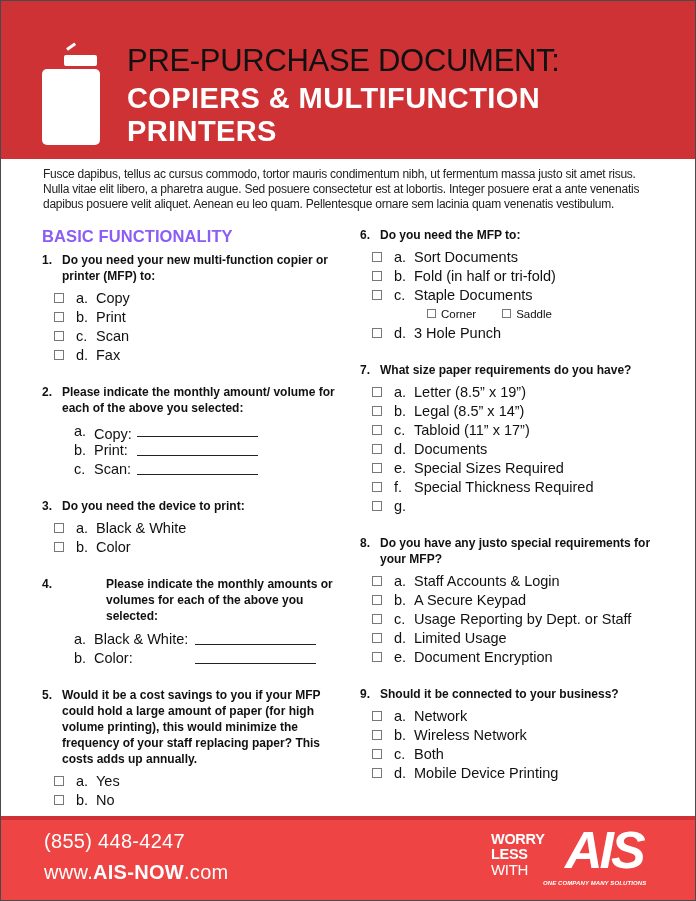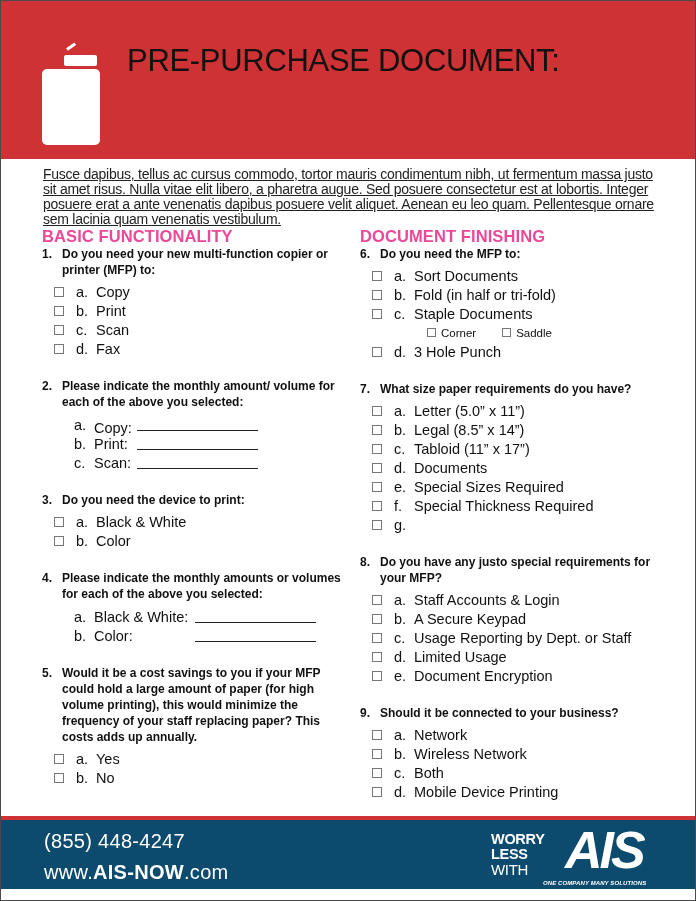--- a/index.html
+++ b/index.html
@@ -10,47 +10,47 @@
   
   .header { position: absolute; left: 0; top: 0; width: 694px; height: 158px; background: #cf3234; }
   .copier-icon { position: absolute; left: 41px; top: 45px; width: 58px; height: 99px; }
   .copier-icon .lid { position: absolute; left: 22px; top: 9px; width: 33px; height: 11px; background: #fff; border-radius: 2px; }
   .copier-icon .tab { position: absolute; left: 25px; top: 2px; width: 10px; height: 3px; background: #fff; transform: rotate(-35deg); transform-origin: left center; }
   .copier-icon .body { position: absolute; left: 0; top: 23px; width: 58px; height: 76px; background: #fff; border-radius: 5px; }
   .title-1 { position: absolute; left: 126px; top: 42px; font-size: 31px; font-weight: 400; color: #111; letter-spacing: -0.3px; white-space: nowrap; }
   .title-2 { position: absolute; left: 126px; top: 81px; font-size: 29px; font-weight: 700; color: #fff; line-height: 33px; letter-spacing: 0.4px; }
 
   
-  .intro { position: absolute; left: 42px; top: 166px; width: 620px; font-size: 14px; line-height: 15px; color: #222; letter-spacing: -0.25px; text-decoration: underline; }
+  .intro { position: absolute; left: 42px; top: 166px; width: 620px; font-size: 12px; line-height: 15px; color: #222; letter-spacing: -0.25px; }
 
   
   .col { position: absolute; top: 226px; }
   .col-left { left: 41px; width: 300px; }
   .col-right { left: 359px; width: 310px; }
-  .section-title { font-size: 16.5px; font-weight: 700; color: #ec4899; letter-spacing: 0.1px; }
+  .section-title { font-size: 16.5px; font-weight: 700; color: #8b5cf6; margin-bottom: 6px; letter-spacing: 0.1px; }
   .q { margin-bottom: 0; }
   .q-head { display: flex; font-size: 12px; font-weight: 700; line-height: 16px; color: #111; }
   .q-num { width: 20px; flex: none; }
   .q-text { flex: 1; }
   .opts { margin-top: 4px; }
   .opt { display: flex; align-items: center; height: 19px; font-size: 14.5px; color: #111; }
   .cb { width: 10px; height: 10px; border: 1px solid #777; margin-left: 12px; margin-right: 12px; flex: none; cursor: pointer; background: #fff; }
   .opt-letter { width: 20px; flex: none; }
   .opt-label { white-space: nowrap; }
   .fill { display: flex; align-items: center; height: 19px; font-size: 14.5px; padding-left: 32px; }
   .fill .opt-letter { width: 20px; }
   .fill .fill-label { white-space: nowrap; }
   .blank { border-bottom: 1px solid #222; height: 13px; cursor: text; }
   .sub-opts { display: flex; align-items: center; height: 19px; padding-left: 67px; font-size: 11.5px; }
   .sub-opt { display: flex; align-items: center; margin-right: 26px; }
   .sub-opt .cb { margin-left: 0; margin-right: 5px; width: 9px; height: 9px; }
 
   
   .footer-stripe { position: absolute; left: 0; top: 815px; width: 694px; height: 4px; background: #cf3234; }
-  .footer { position: absolute; left: 0; top: 819px; width: 694px; height: 69px; background: #0c4a6e; }
+  .footer { position: absolute; left: 0; top: 819px; width: 694px; height: 81px; background: #ef4444; }
   .phone { position: absolute; left: 43px; top: 10px; font-size: 20px; color: #fff; letter-spacing: 0.3px; }
   .website { position: absolute; left: 43px; top: 41px; font-size: 20px; color: #fff; letter-spacing: 0.3px; text-decoration: none; }
   .website .bold { font-weight: 700; }
   .logo { position: absolute; left: 490px; top: 8px; width: 180px; height: 62px; }
   .logo-tag { position: absolute; left: 0; top: 4px; width: 72px; text-align: left; font-weight: 900; font-size: 14.5px; line-height: 15px; color: #fff; letter-spacing: -0.3px; }
   .logo-tag .thin { font-weight: 300; font-size: 15px; }
   .logo-ais { position: absolute; left: 74px; top: -6px; font-size: 52px; font-weight: 900; font-style: italic; color: #fff; letter-spacing: -3px; line-height: 56px; }
   .logo-sub { position: absolute; left: 52px; top: 52px; font-size: 6px; font-weight: 700; font-style: italic; color: #fff; letter-spacing: 0.1px; white-space: nowrap; }
 </style>
 </head>
@@ -58,20 +58,24 @@
 
 <div class="page">
 
   <div class="header">
     <div class="copier-icon">
       <div class="tab"></div>
       <div class="lid"></div>
       <div class="body"></div>
     </div>
     <div class="title-1">PRE-PURCHASE DOCUMENT:</div>
+    <div class="title-2">
+      <div>COPIERS &amp; MULTIFUNCTION</div>
+      <div>PRINTERS</div>
+    </div>
   </div>
 
   <p class="intro">Fusce dapibus, tellus ac cursus commodo, tortor mauris condimentum nibh, ut fermentum massa justo sit amet risus. Nulla vitae elit libero, a pharetra augue. Sed posuere consectetur est at lobortis. Integer posuere erat a ante venenatis dapibus posuere velit aliquet. Aenean eu leo quam. Pellentesque ornare sem lacinia quam venenatis vestibulum.</p>
 
   <div class="col col-left">
     <div class="section-title">BASIC FUNCTIONALITY</div>
 
     <div class="q">
       <div class="q-head">
         <span class="q-num">1.</span>
@@ -140,21 +144,21 @@
             <span class="cb"></span>
             <span class="opt-letter">b.</span>
             <span class="opt-label">Color</span>
           </div>
       </div>
     </div>
 
     <div class="q" style="margin-top:20px;">
       <div class="q-head">
         <span class="q-num">4.</span>
-        <span class="q-text" style="width:270px;">Please indicate the monthly amounts or volumes for each of the above you selected:</span>
+        <span class="q-text" style="width:270px;margin-left:44px;">Please indicate the monthly amounts or volumes for each of the above you selected:</span>
       </div>
       <div class="opts" style="margin-top:5px;">
         <div class="fill">
             <span class="opt-letter">a.</span>
             <span class="fill-label" style="width:101px;">Black &amp; White:</span>
             <span class="blank" style="width:121px;"></span>
           </div>
         <div class="fill">
             <span class="opt-letter">b.</span>
             <span class="fill-label" style="width:101px;">Color:</span>
@@ -177,21 +181,20 @@
         <div class="opt">
             <span class="cb"></span>
             <span class="opt-letter">b.</span>
             <span class="opt-label">No</span>
           </div>
       </div>
     </div>
   </div>
 
   <div class="col col-right">
-    <div class="section-title">DOCUMENT FINISHING</div>
 
     <div class="q">
       <div class="q-head">
         <span class="q-num">6.</span>
         <span class="q-text">Do you need the MFP to:</span>
       </div>
       <div class="opts">
         <div class="opt">
             <span class="cb"></span>
             <span class="opt-letter">a.</span>
@@ -227,21 +230,21 @@
 
     <div class="q" style="margin-top:20px;">
       <div class="q-head">
         <span class="q-num">7.</span>
         <span class="q-text">What size paper requirements do you have?</span>
       </div>
       <div class="opts">
         <div class="opt">
             <span class="cb"></span>
             <span class="opt-letter">a.</span>
-            <span class="opt-label">Letter (5.0” x 11”)</span>
+            <span class="opt-label">Letter (8.5” x 19”)</span>
           </div>
         <div class="opt">
             <span class="cb"></span>
             <span class="opt-letter">b.</span>
             <span class="opt-label">Legal (8.5” x 14”)</span>
           </div>
         <div class="opt">
             <span class="cb"></span>
             <span class="opt-letter">c.</span>
             <span class="opt-label">Tabloid (11” x 17”)</span>

